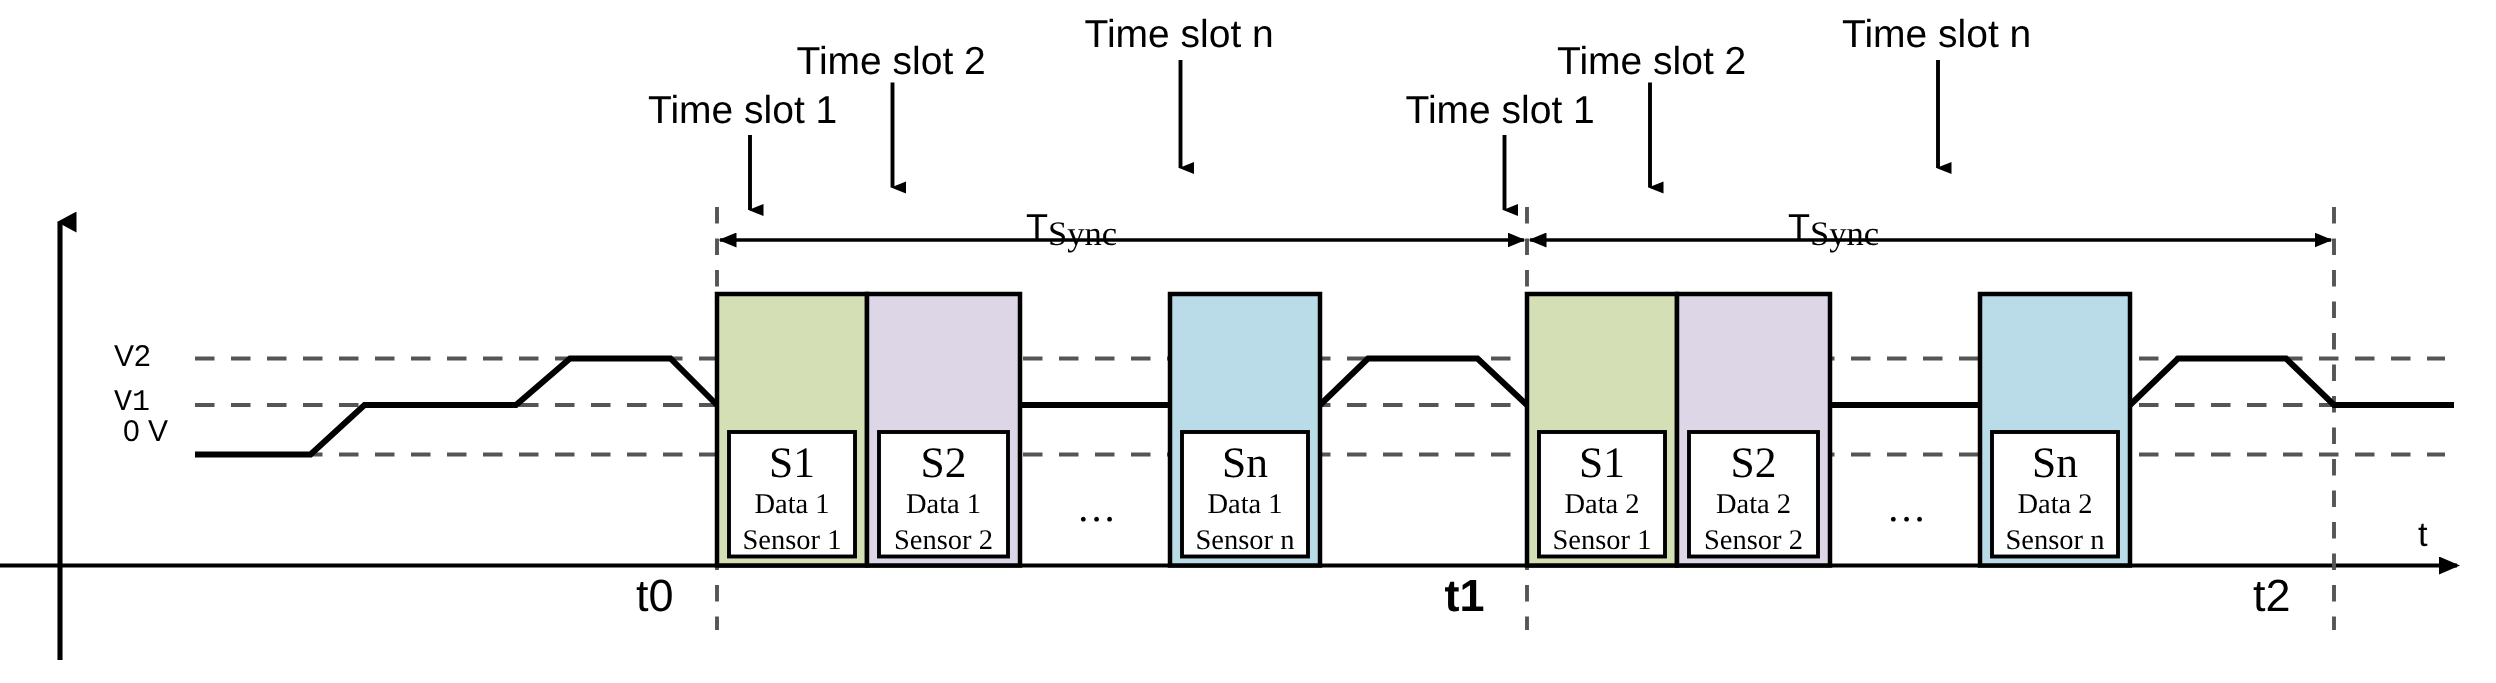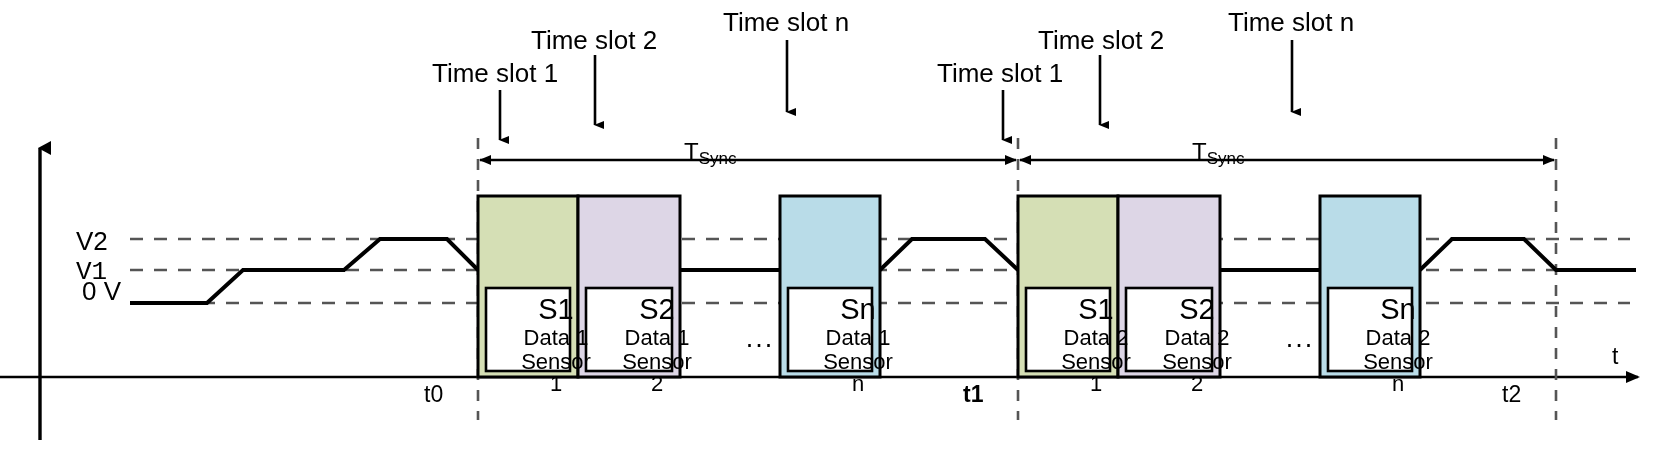--- a/index.html
+++ b/index.html
@@ -25,36 +25,35 @@
     height: 455px;
     display: block;
   }
   .lbl {
     position: absolute;
     font-family: "Liberation Sans", sans-serif;
     color: #000000;
     white-space: nowrap;
     line-height: 1;
   }
-  .lbl-level     { font-size: 26px; }
+  .lbl-level     { font-size: 20px; }
   .lbl-slot      { font-size: 26px; }
-  .lbl-tick      { font-size: 23px; }
+  .lbl-tick      { font-size: 30px; }
   .lbl-axis      { font-size: 23px; }
   .lbl-tsync     { font-size: 24px; }
-  .lbl-tsync sub { font-size: 17px; vertical-align: baseline; position: relative; top: 4px; }
+  .lbl-tsync sub { font-size: 23px; vertical-align: baseline; position: relative; top: 4px; font-family: Liberation Serif, serif; }
   .lbl-sname     { font-size: 29px; }
-  .lbl-sline     { font-size: 22px; }
+  .lbl-sline     { font-size: 19px; }
   .lbl-ellipsis  { font-size: 27px; letter-spacing: 2px; }
   .cell-text {
     position: absolute;
     text-align: center;
-    font-family: Liberation Sans, sans-serif;
+    font-family: Liberation Serif, serif;
     color: #000000;
     line-height: 1;
-    padding-left: 28px;
   }
 </style>
 </head>
 <body>
 
 <div id="diagram-root">
 
   <svg class="canvas" viewBox="0 0 1664 455">
     <defs>
       <marker id="arrowDown" markerWidth="10" markerHeight="10" refX="5" refY="9" orient="auto" markerUnits="userSpaceOnUse">

